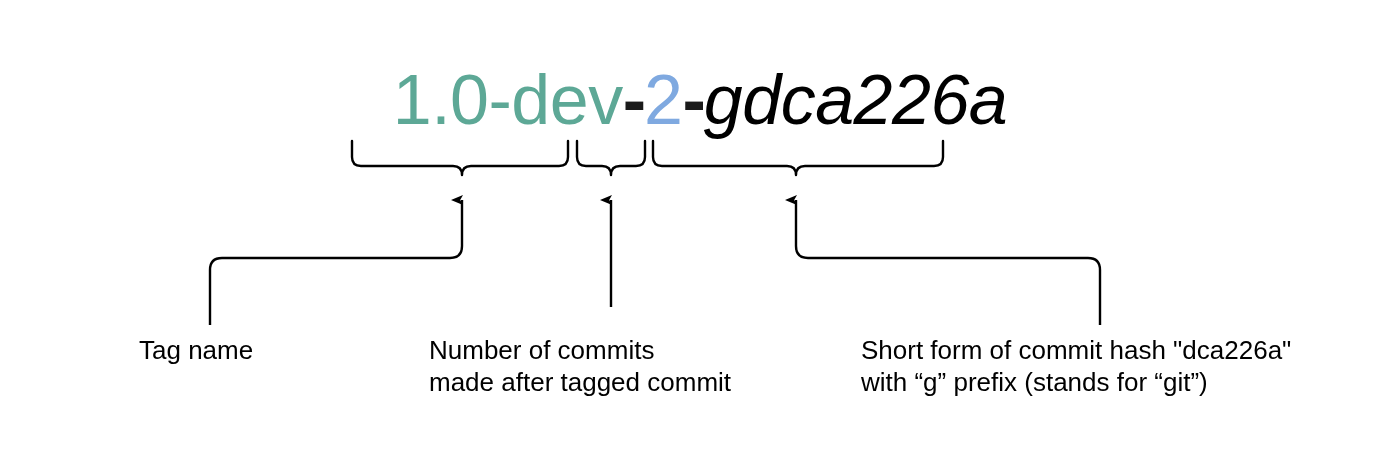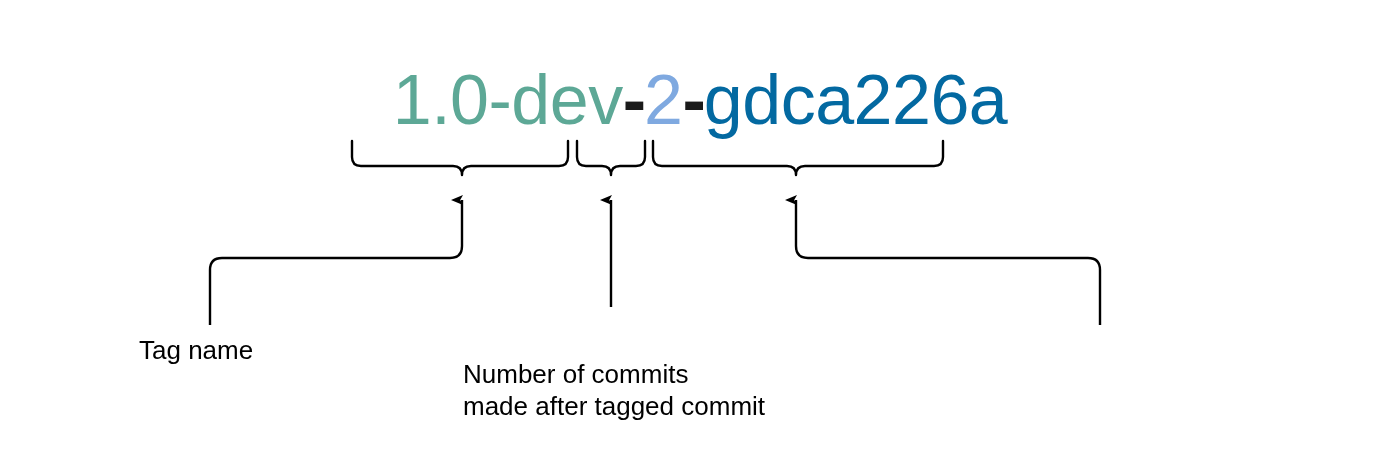--- a/index.html
+++ b/index.html
@@ -29,42 +29,42 @@
     font-size: 70px;
     line-height: 84px;
     letter-spacing: -0.5px;
     white-space: nowrap;
     font-family: "Liberation Sans", sans-serif;
   }
   .version-line span { display: inline; }
   .seg-tag  { color: #5da896; }
   .seg-dash { color: #1a1a1a; font-weight: 700; letter-spacing: -2px; }
   .seg-num  { color: #7fa9e0; }
-  .seg-hash { color: #0369a1; }
+  .seg-hash { color: #000000; font-style: italic; }
 
   
   #overlay {
     position: absolute;
     left: 0;
     top: 0;
     width: 1400px;
     height: 462px;
   }
 
   
   .caption {
     position: absolute;
     font-family: "Liberation Sans", sans-serif;
     font-size: 26px;
     line-height: 32px;
     color: #000000;
     white-space: pre-line;
   }
   #caption-tag      { left: 139px; top: 334px; }
-  #caption-commits  { left: 463px; top: 334px; margin-top: 24px; }
+  #caption-commits  { left: 429px; top: 334px; }
   #caption-hash     { left: 861px; top: 334px; }
 </style>
 </head>
 <body>
 
 <div id="canvas">
 
   <div class="version-line">
     <span class="seg-tag">1.0-dev</span><span class="seg-dash">-</span><span class="seg-num">2</span><span class="seg-dash">-</span><span class="seg-hash">gdca226a</span>
   </div>
@@ -120,14 +120,16 @@
                L808,258 Q796,258 796,246
                L796,200" fill="none" stroke="#000000" stroke-width="2.4" stroke-linecap="butt" stroke-linejoin="round" marker-end="url(#arrowhead)"></path>
     </g>
   </svg>
 
   <div class="caption" id="caption-tag">Tag name</div>
 
   <div class="caption" id="caption-commits">Number of commits
 made after tagged commit</div>
 
+  <div class="caption" id="caption-hash">Short form of commit hash "dca226a"
+with “g” prefix (stands for “git”)</div>
 
 </div>
 
 </body></html>

